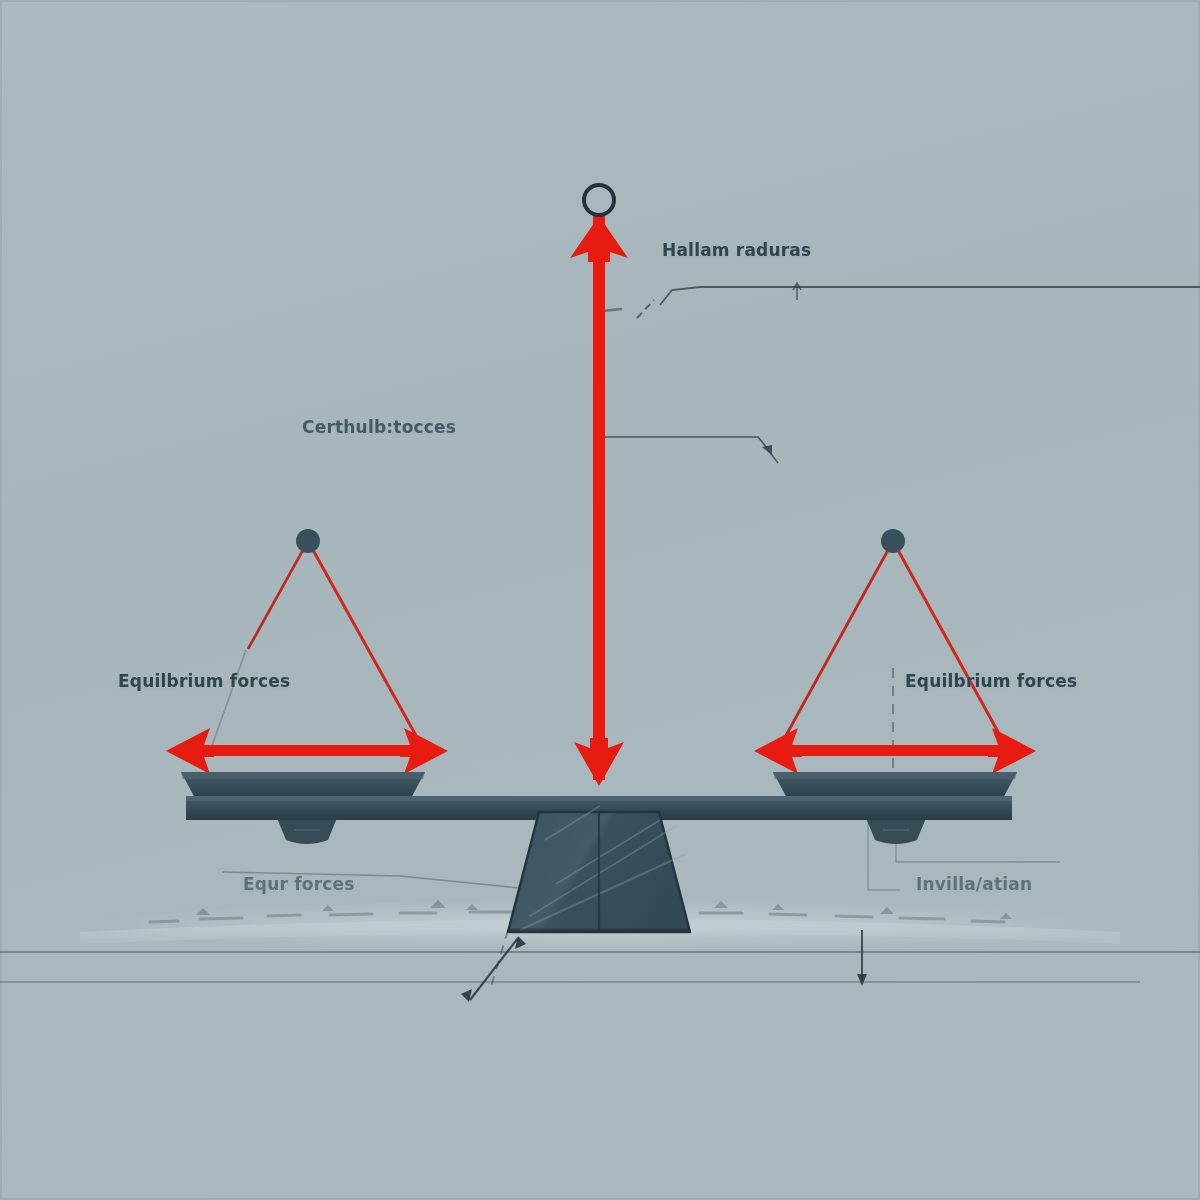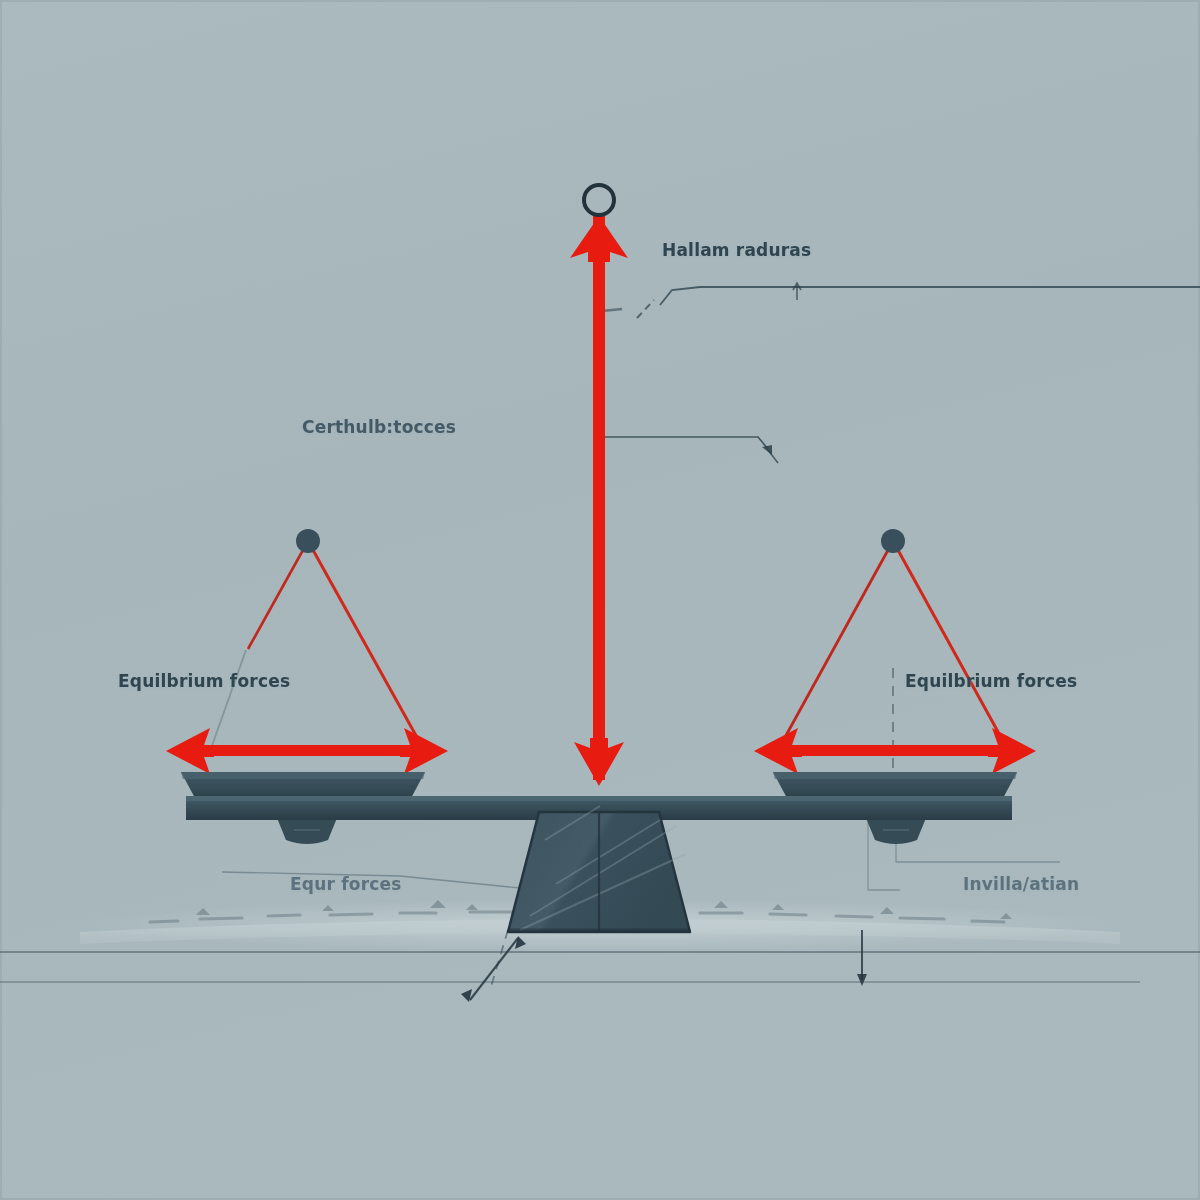--- a/index.html
+++ b/index.html
@@ -26,21 +26,21 @@
   .dgm-label {
     position: absolute;
     color: #2f4550;
     font-size: 17px;
     font-weight: 700;
     letter-spacing: 0.2px;
     white-space: nowrap;
     text-shadow: 0 1px 2px rgba(160,178,184,0.65);
   }
   .lbl-soft { color: #3c5360; opacity: 0.92; margin-top: 24px; }
-  .lbl-faint { color: #4a6270; opacity: 0.8; margin-left: 47px; }
+  .lbl-faint { color: #4a6270; opacity: 0.8; }
 </style>
 </head>
 <body>
 
 <div id="stage">
 
   <svg id="diagram-svg" viewBox="0 0 1200 1200">
     <defs>
       <linearGradient id="bgGrad" x1="0" y1="0" x2="0.25" y2="1">
         <stop offset="0%" stop-color="#abbabe"></stop>

